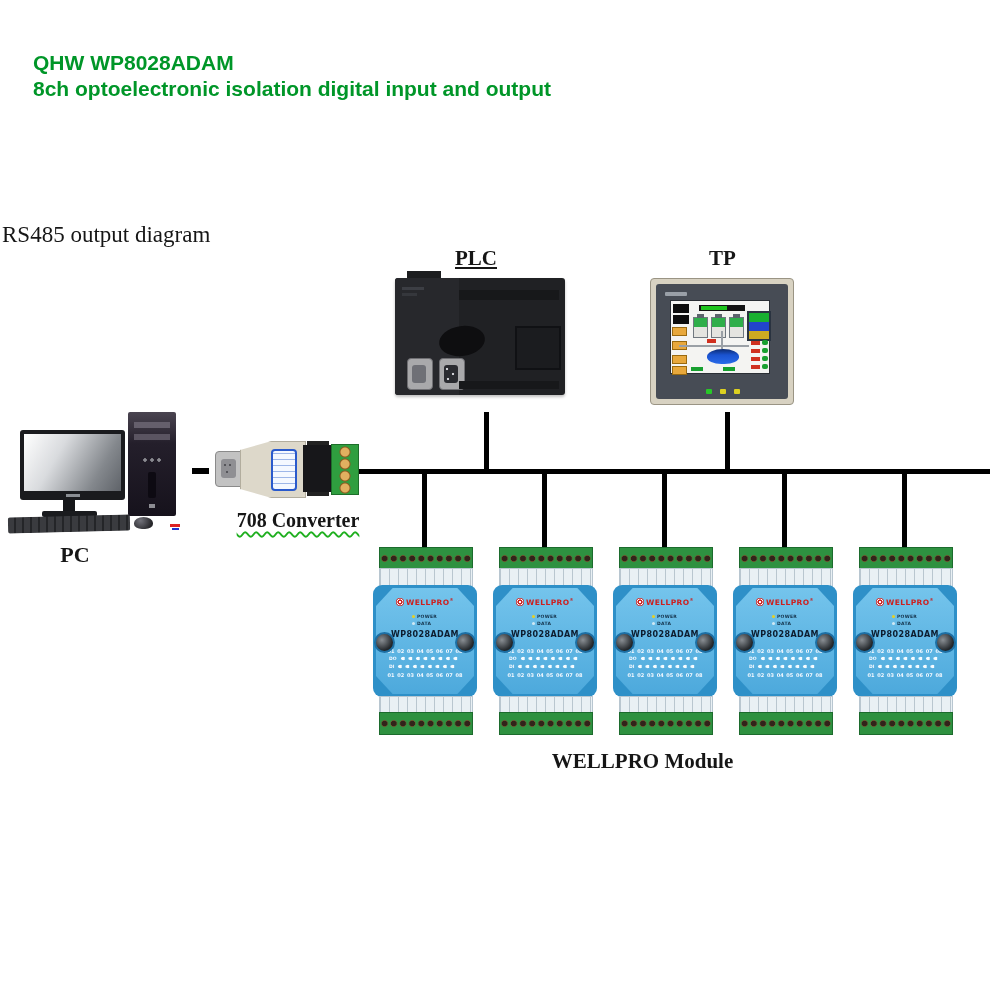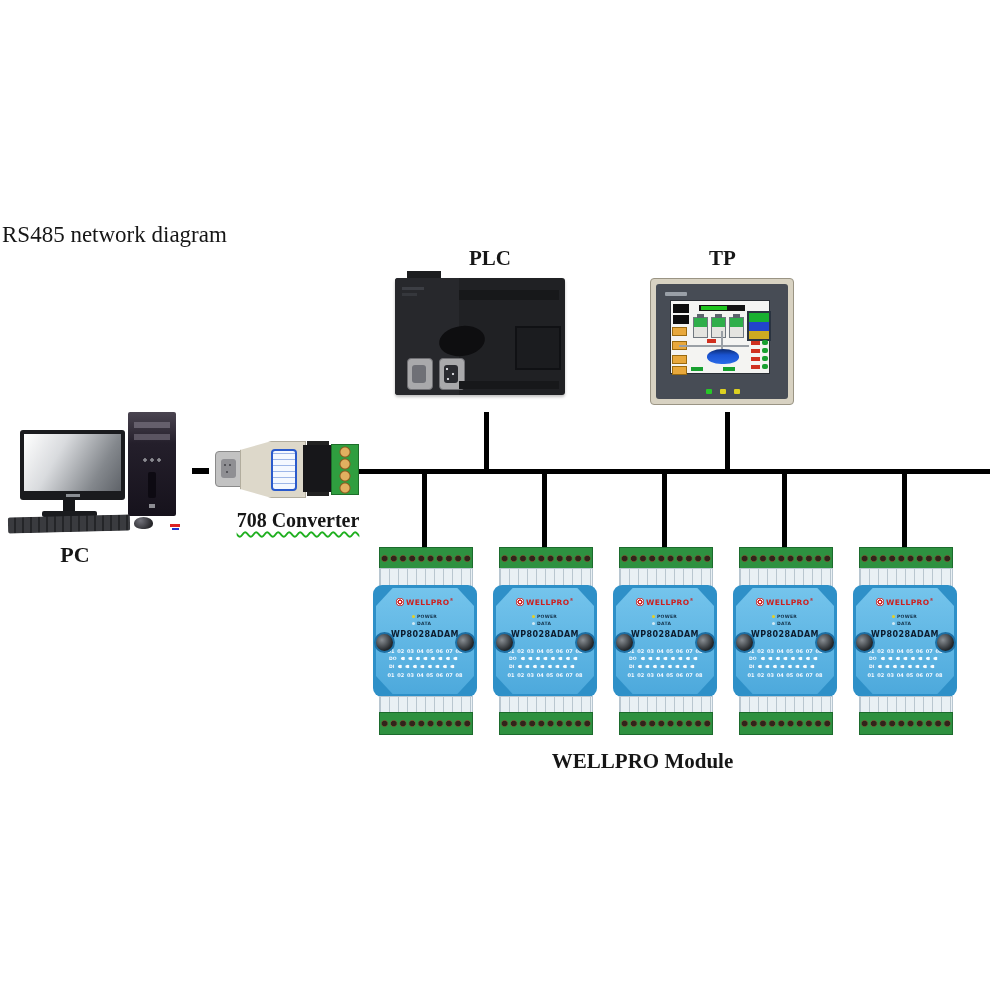--- a/index.html
+++ b/index.html
@@ -8,21 +8,21 @@
   .abs{position:absolute;}
 
   
   .hdr{left:33px;top:50px;color:#009628;font-weight:bold;font-size:21px;line-height:26px;
        font-family:"Liberation Sans",sans-serif;white-space:nowrap;}
 
   
   .serif{font-family:"Liberation Serif",serif;color:#161616;}
   .rs485{left:2px;top:222px;font-size:23px;}
   .devlabel{font-weight:bold;font-size:21px;text-align:center;}
-  .plc-label{left:430px;top:246px;width:120px;}
+  .plc-label{left:416px;top:246px;width:120px;text-decoration:underline;}
   .tp-label{left:685px;top:246px;width:75px;}
   .pc-label{left:40px;top:542px;width:70px;font-size:22px;}
   .conv-label{left:222px;top:509px;width:152px;font-size:20px;
               text-decoration:underline wavy #1faf1f;text-decoration-thickness:2px;text-underline-offset:4px;}
   .mod-label{left:535px;top:749px;width:215px;}
 
   
   .line{background:#000;}
   .bus{left:354px;top:469px;width:636px;height:5px;}
   .dash-pc{left:192px;top:468px;width:17px;height:6px;}
@@ -163,22 +163,26 @@
   .chrow .dots{display:inline-block;width:60px;height:5px;margin-left:3px;vertical-align:middle;
          background-image:radial-gradient(circle at 3px 2.5px,#f4fbff 1.6px,transparent 2.1px);
          background-size:7.5px 5px;}
   .chrow.do{top:68px;} .chrow.di{top:76px;}
 </style>
 </head>
 <body>
 
 <div class="canvas">
 
-
-  <div class="abs serif rs485">RS485 network diagram</div>
+  <div class="abs hdr">
+    <div>QHW WP8028ADAM</div>
+    <div>8ch optoelectronic isolation digital input and output</div>
+  </div>
+
+  <div class="abs serif rs485">RS485 output diagram</div>
 
   <div class="abs serif devlabel plc-label">PLC</div>
   <div class="abs serif devlabel tp-label">TP</div>
 
   <div class="abs plc">
     <div class="notch"></div>
     <div class="lsec"></div>
     <div class="mk1"></div>
     <div class="mk2"></div>
     <div class="tstrip"></div>

